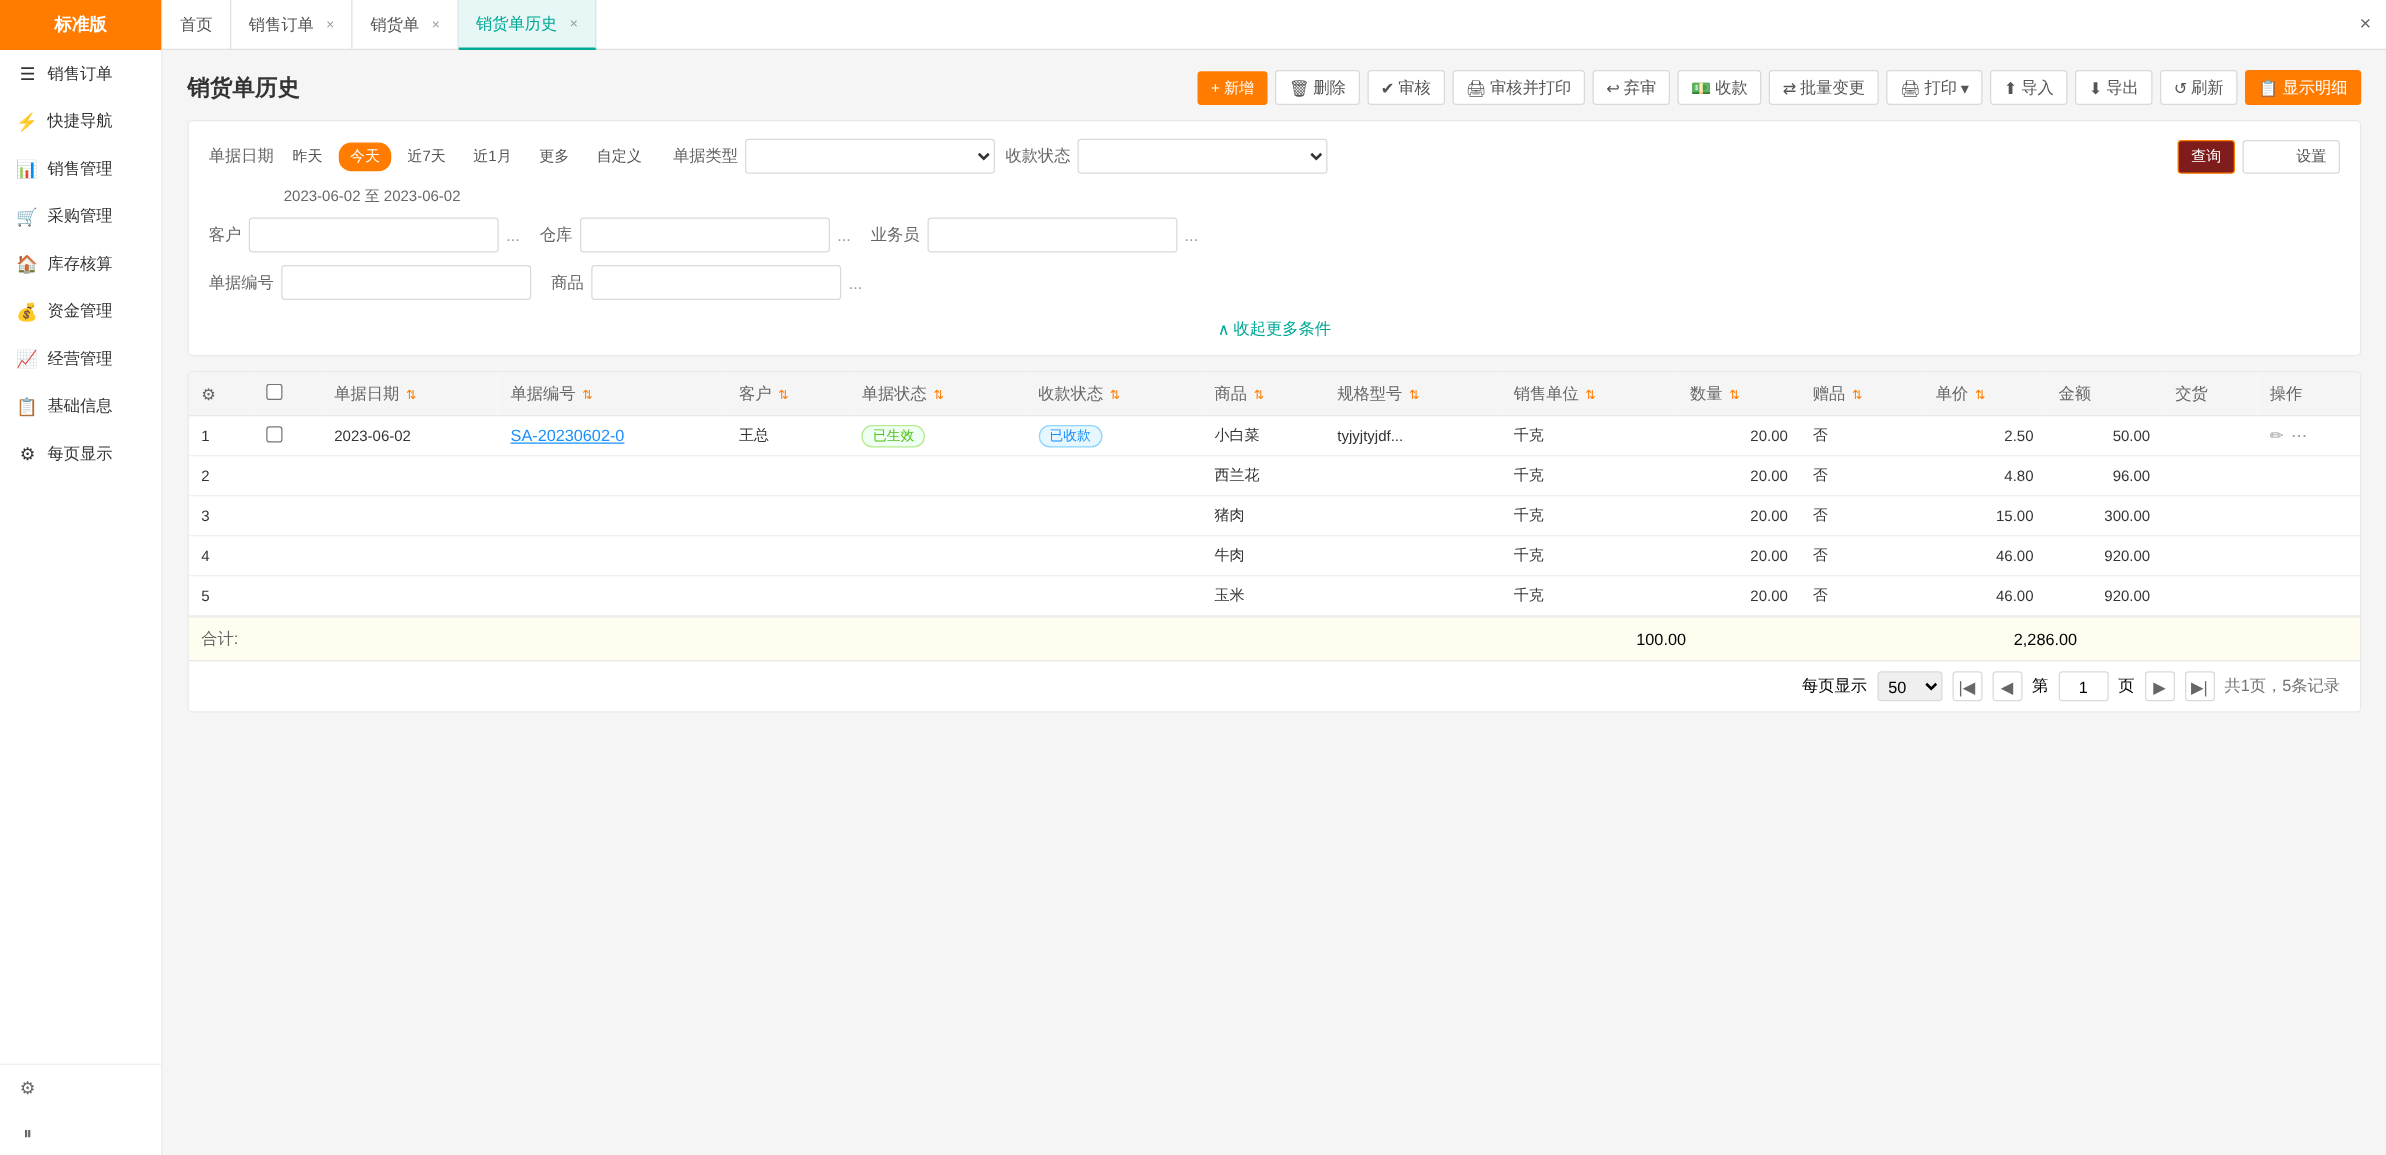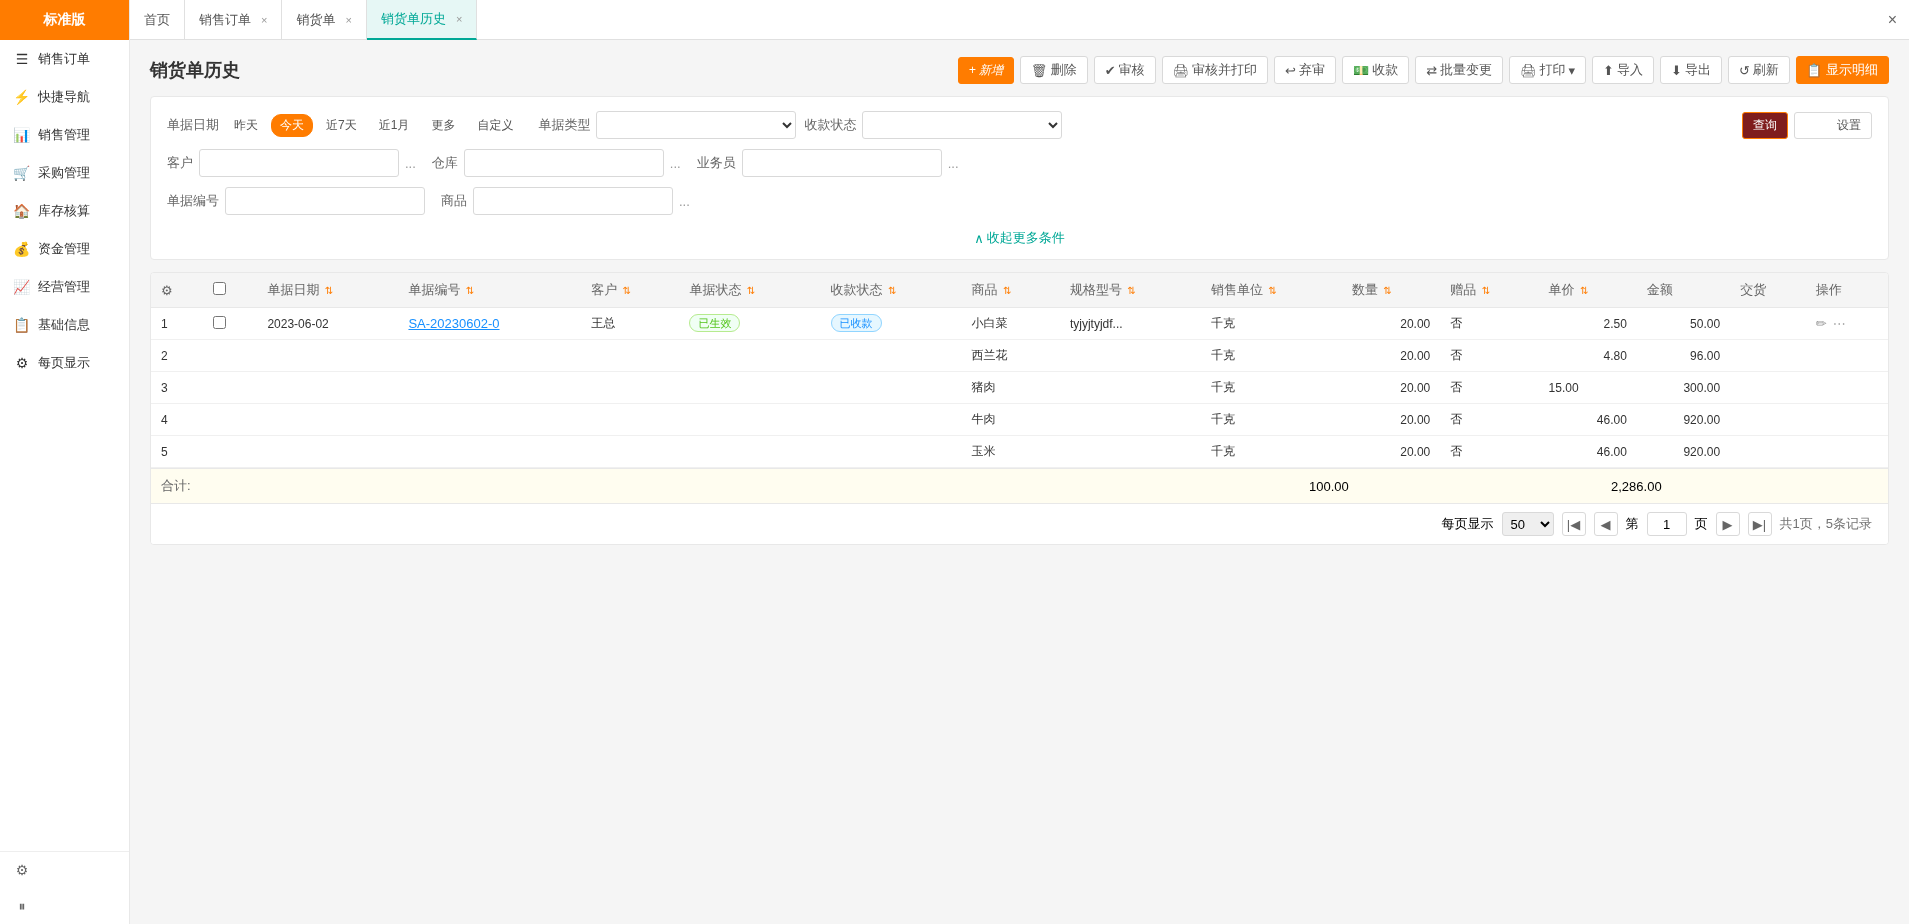--- a/index.html
+++ b/index.html
@@ -25,21 +25,21 @@
     .window-close { margin-left: auto; padding: 0 12px; color: #666; font-size: 16px; cursor: pointer; }
 
     
     .content { flex: 1; overflow-y: auto; padding: 16px 20px; background: #f5f5f5; }
 
     
     .page-header { display: flex; align-items: center; justify-content: space-between; margin-bottom: 12px; }
     .page-title { font-size: 18px; font-weight: bold; color: #333; }
     .toolbar { display: flex; align-items: center; gap: 6px; flex-wrap: wrap; }
     .btn { display: flex; align-items: center; gap: 3px; padding: 4px 10px; border: 1px solid #d9d9d9; background: #fff; border-radius: 3px; cursor: pointer; color: #555; font-size: 12px; }
-    .btn-primary { background: #ff7c00; color: #fff; border-color: #ff7c00; font-style: italic; }
+    .btn-primary { background: #ff7c00; color: #fff; border-color: #ff7c00; }
     .btn-orange { background: #ff7c00; color: #fff; border-color: #ff7c00; border-radius: 3px; }
 
     
     .filter-section { background: #fff; border: 1px solid #e8e8e8; border-radius: 4px; padding: 14px 16px 8px; margin-bottom: 12px; }
     .filter-row { display: flex; align-items: center; gap: 16px; margin-bottom: 10px; flex-wrap: wrap; }
     .filter-item { display: flex; align-items: center; gap: 6px; }
     .filter-label { color: #666; white-space: nowrap; min-width: fit-content; }
     .filter-input { border: 1px solid #d9d9d9; border-radius: 3px; padding: 3px 8px; height: 28px; width: 200px; color: #333; }
     .filter-select { border: 1px solid #d9d9d9; border-radius: 3px; padding: 3px 8px; height: 28px; width: 200px; color: #333; background: #fff; }
     .date-badge-row { display: flex; align-items: center; gap: 4px; }
@@ -233,20 +233,23 @@
             <span class="filter-label">收款状态</span>
             <select class="filter-select"></select>
           </div>
         </div>
         <div style="display:flex; gap:6px;">
           <button class="btn btn-orange" style="background:#7f1d1d;color:#fff;border-color:#ff7c00;">查询</button>
           <button class="btn" style="border-color:#d9d9d9;padding-left:42px;">设置</button>
         </div>
       </div>
 
+      <div style="padding-left: 60px; margin-bottom: 8px;">
+        <span class="date-range-text">2023-06-02 至 2023-06-02</span>
+      </div>
 
       <div class="filter-row">
         <div class="filter-item">
           <span class="filter-label">客户</span>
           <input class="filter-input" style="">
           <span class="filter-ellipsis">...</span>
         </div>
         <div class="filter-item">
           <span class="filter-label">仓库</span>
           <input class="filter-input" style="">
@@ -391,21 +394,21 @@
                 <td></td>
                 <td></td>
                 <td></td>
                 <td></td>
                 <td></td>
                 <td>猪肉</td>
                 <td></td>
                 <td>千克</td>
                 <td style="text-align:right;">20.00</td>
                 <td>否</td>
-                <td style="">15.00</td>
+                <td style="text-align:right;">15.00</td>
                 <td style="text-align:right;">300.00</td>
                 <td></td>
                 <td></td>
               </tr>
               <tr>
                 <td>4</td>
                 <td></td>
                 <td></td>
                 <td></td>
                 <td></td>

